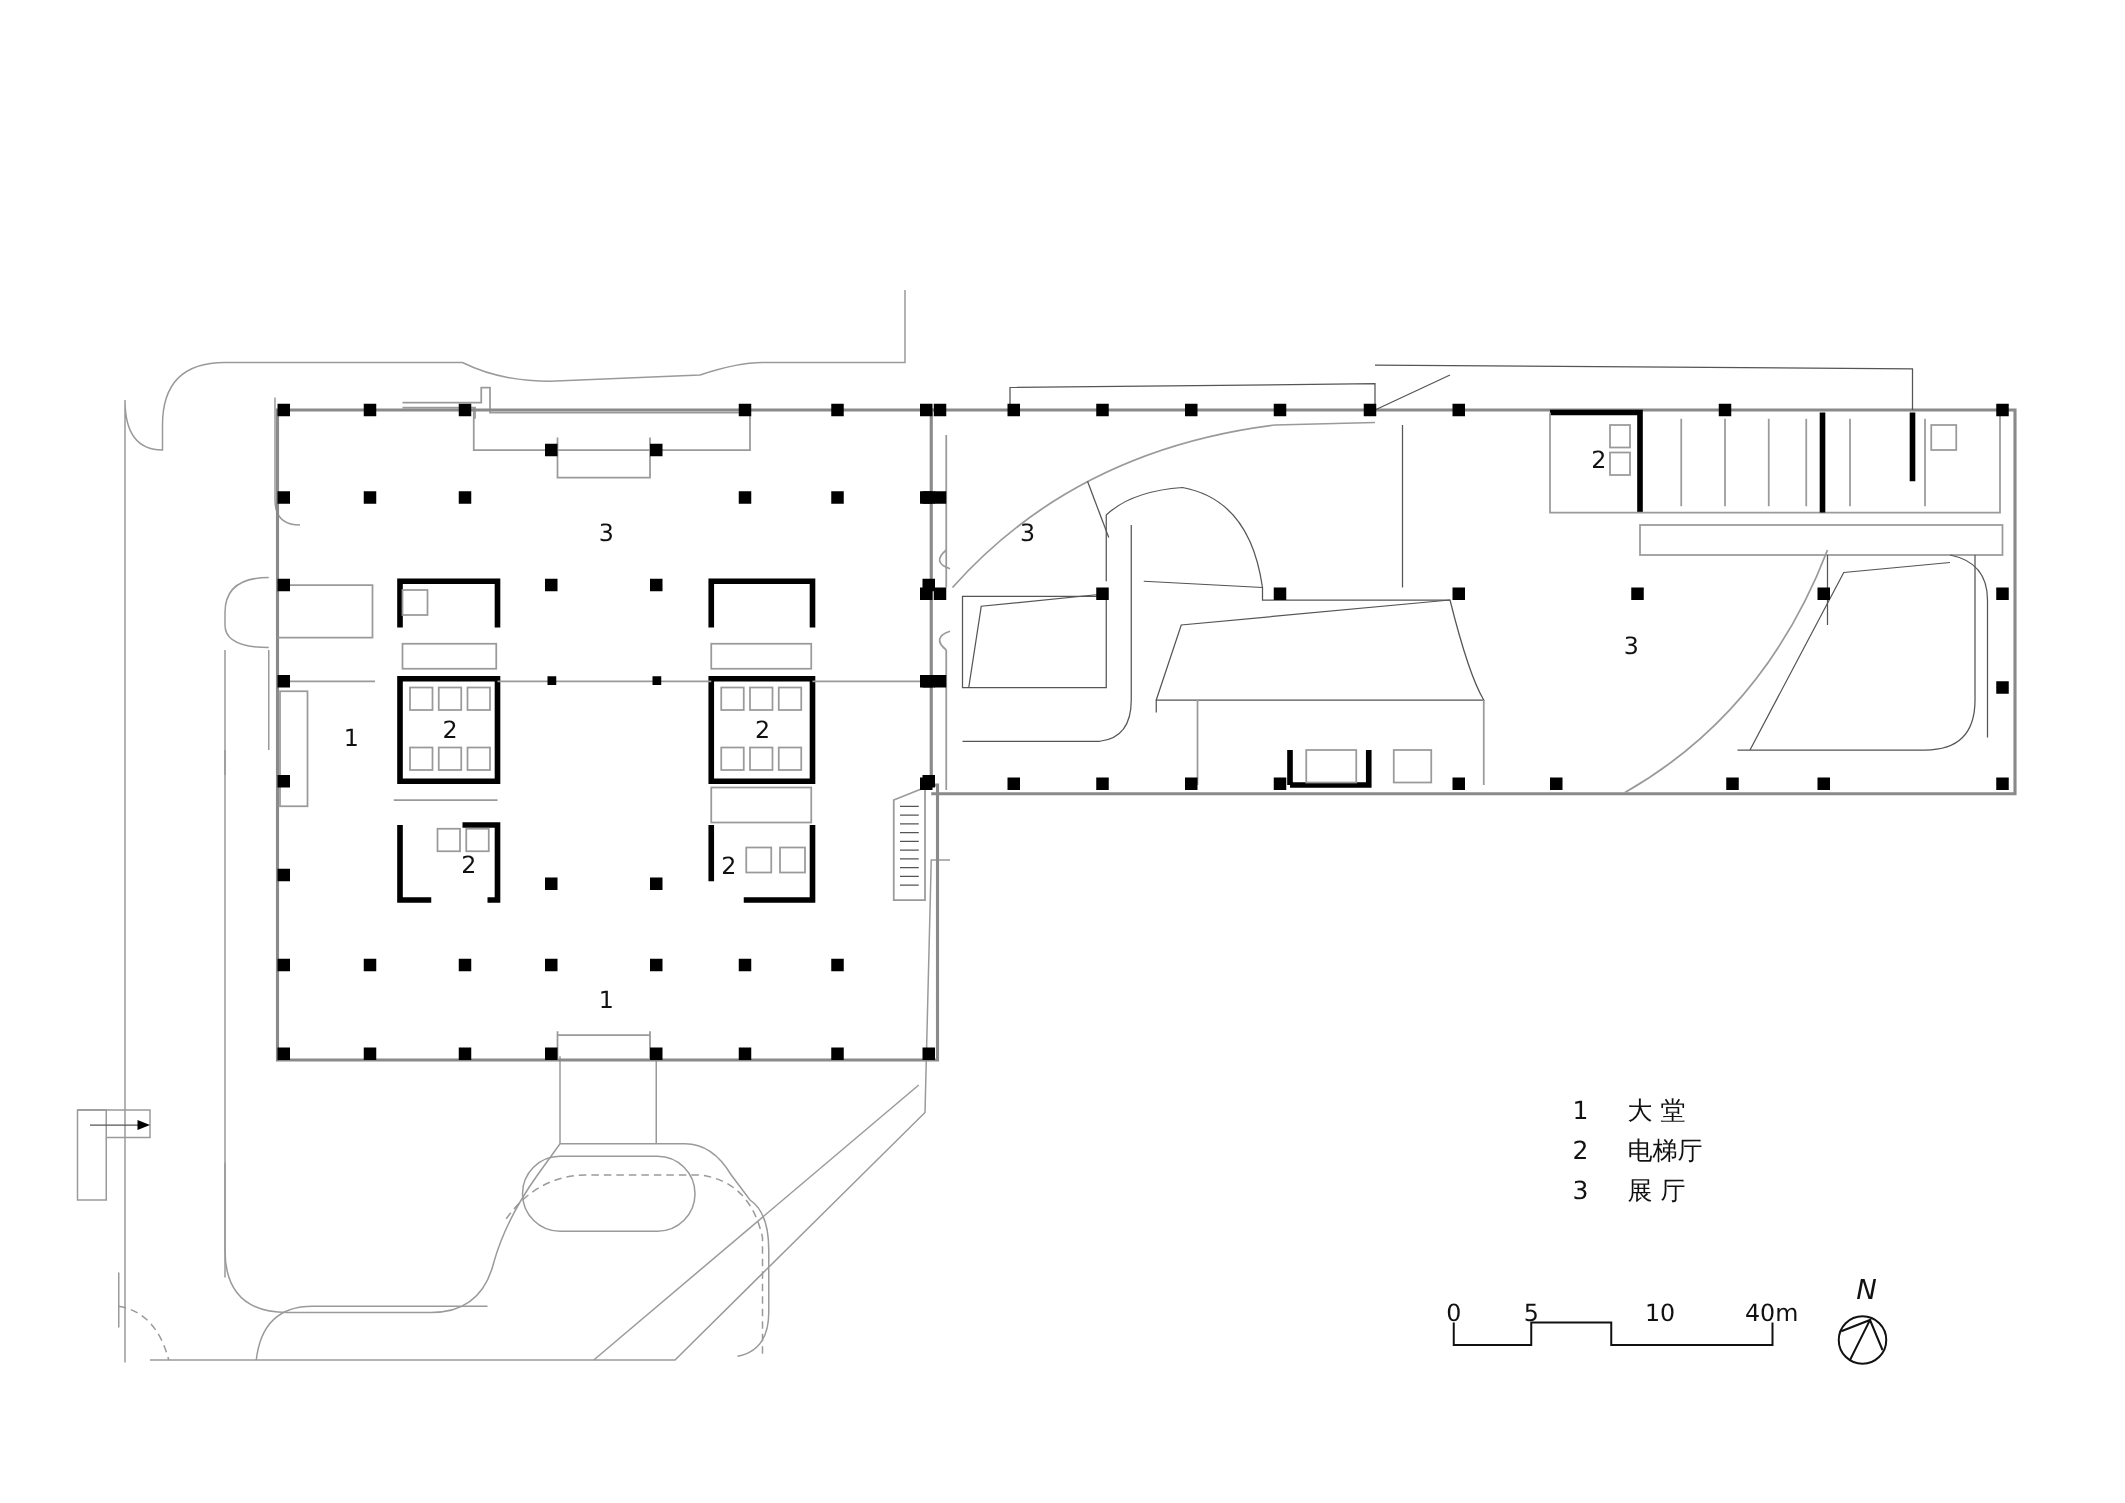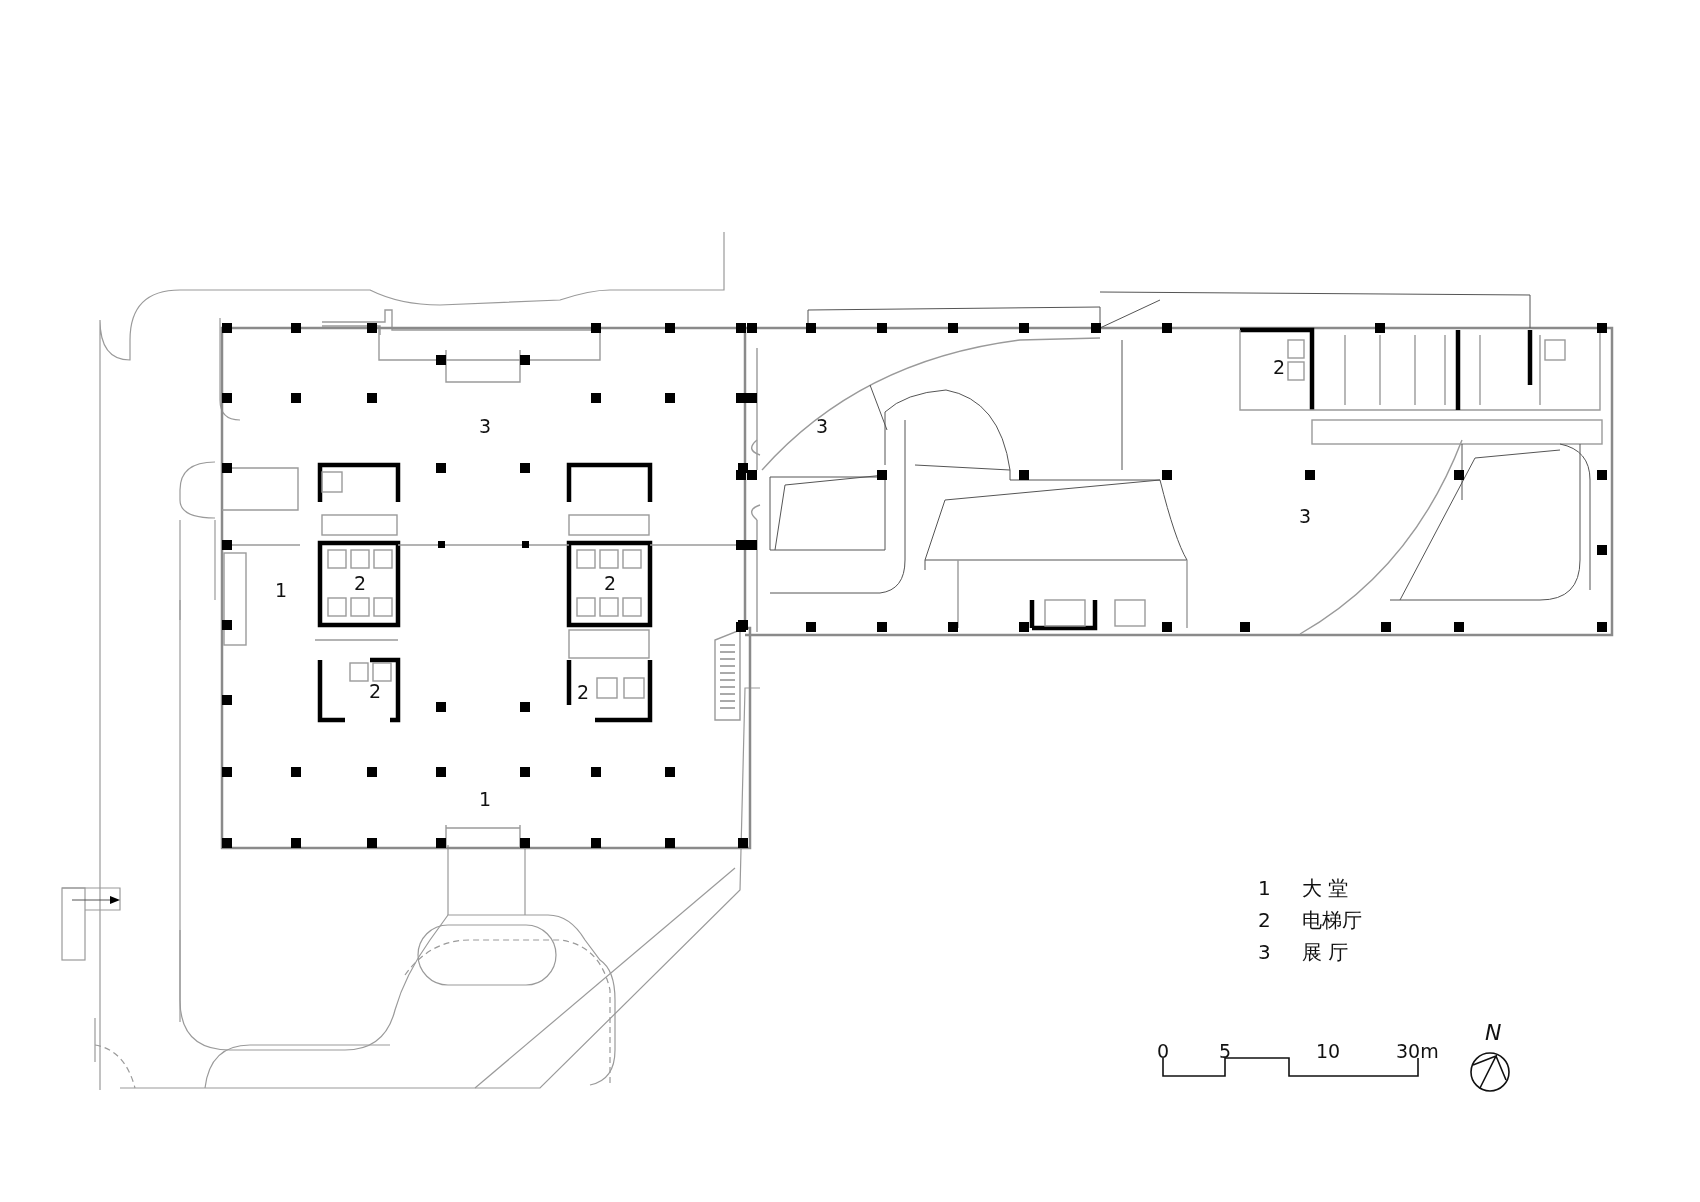--- a/index.html
+++ b/index.html
@@ -265,15 +265,15 @@
   </div>
   <div class="legend-row">
     <span class="n">3</span>
     <span class="t">展 厅</span>
   </div>
 </div>
 
 <span class="scale-labels" style="left:1157px">0</span>
 <span class="scale-labels" style="left:1219px">5</span>
 <span class="scale-labels" style="left:1316px">10</span>
-<span class="scale-labels" style="left:1396px">30m</span>
+<span class="scale-labels" style="left:1396px">40m</span>
 
 <span class="north-n">N</span>
 
 </body></html>

